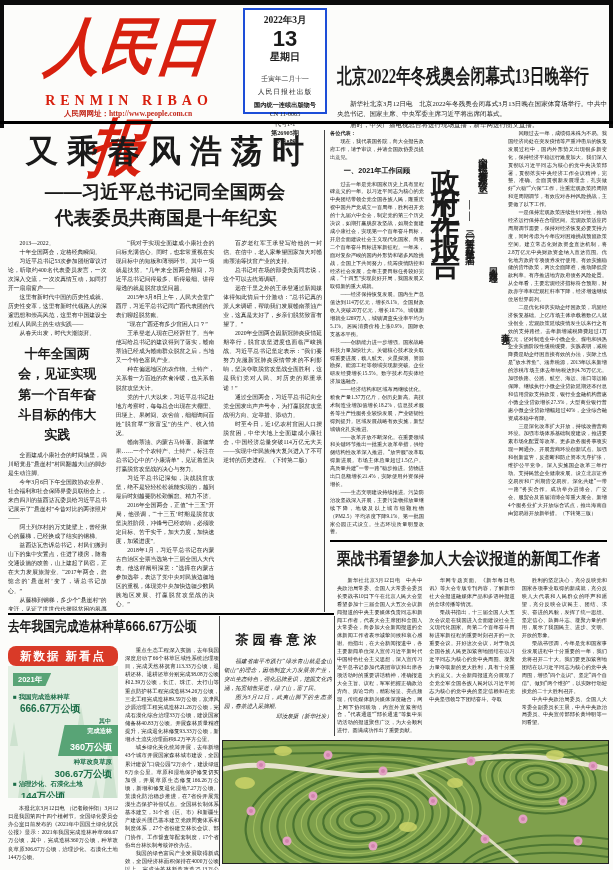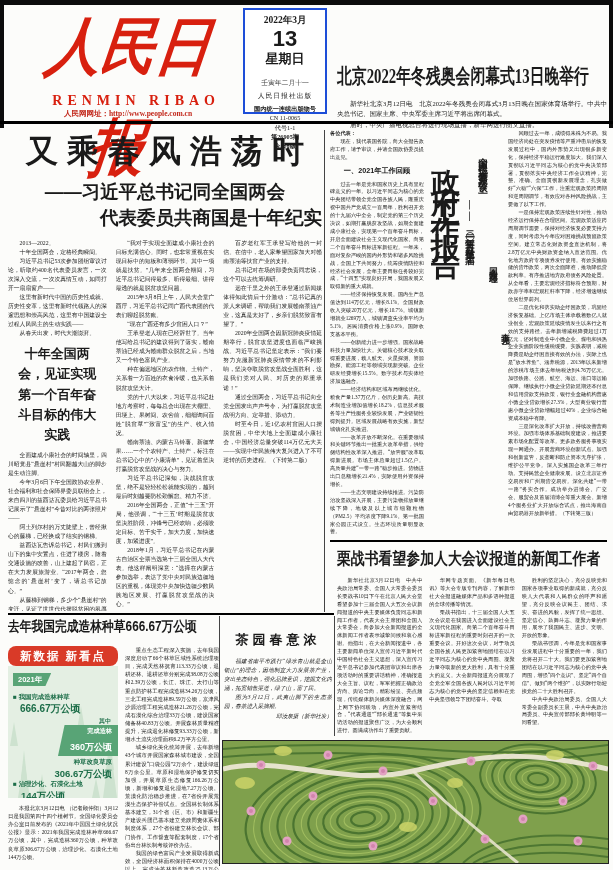--- a/index.html
+++ b/index.html
@@ -9,47 +9,47 @@
   p{margin:0;}
   
   .frame-top{left:0;top:0;width:613px;height:5px;background:#0c0c0c;}
   .frame-left{left:0;top:0;width:4px;height:128px;background:#0c0c0c;}
   .frame-right{right:0;top:0;width:4px;height:128px;background:#0c0c0c;}
   .rule-main{left:0;top:121px;width:613px;height:3px;background:#000;}
   
   .logo{left:18px;top:2px;width:222px;height:90px;color:#d8200f;font-weight:900;font-style:italic;
         font-size:56px;line-height:90px;text-align:center;letter-spacing:0px;
         transform:skewX(-7deg) scale(0.98,1.12);transform-origin:center;}
-  .logo-latin{left:38px;top:93px;width:182px;text-align:right;color:#d8200f;font-weight:bold;
+  .logo-latin{left:38px;top:93px;width:182px;text-align:center;color:#d8200f;font-weight:bold;
         font-size:14px;letter-spacing:5px;font-family:"Liberation Serif",serif;}
   .logo-url{left:28px;top:109px;width:200px;text-align:center;color:#c2271a;font-weight:bold;font-size:7.5px;}
   .datebox{left:243px;top:8px;width:84px;height:106px;border:2px solid #1d4ed8;background:#fff;
         text-align:center;padding-top:4px;box-sizing:border-box;}
   .db-ym{font-size:9.5px;font-weight:bold;}
   .db-day{font-size:22px;font-weight:bold;line-height:1.05;font-family:"Liberation Sans",sans-serif;}
-  .db-wd{font-size:13px;font-weight:bold;margin-bottom:10px;}
+  .db-wd{font-size:10px;font-weight:bold;margin-bottom:10px;}
   .db-lunar{font-size:6.8px;color:#444;margin-bottom:3px;}
   .db-pub{font-size:6.8px;margin-bottom:3px;letter-spacing:1px;}
   .db-s{font-size:6.2px;line-height:1.5;}
   .db-s.b{font-weight:bold;}
   
   .topstory{left:337px;top:14px;width:270px;margin-top:48px;}
   .ts-h1{font-size:19px;font-weight:900;white-space:nowrap;width:346px;
          transform:scaleX(0.78) scaleY(1.08);transform-origin:left top;letter-spacing:0;}
   .ts-h2{margin-top:9px;font-size:16px;font-weight:900;text-align:center;letter-spacing:3px;
          font-family:"Liberation Sans",sans-serif;}
   .ts-body{margin-top:11px;font-size:6.5px;line-height:1.6;text-align:justify;}
   .ts-body p{text-indent:2em;}
   
   .lead{left:8px;top:130px;width:314px;height:482px;overflow:hidden;}
   .lead-h1{font-size:32px;font-weight:900;text-align:center;letter-spacing:9px;
            padding-left:9px;font-family:"Liberation Sans",sans-serif;}
   .lead-sub1{margin-top:5px;font-size:18.5px;font-weight:900;text-align:center;
            font-family:"Liberation Sans",sans-serif;}
-  .lead-sub2{margin-top:1px;font-size:18.5px;font-weight:900;text-align:right;padding-left:2px;
+  .lead-sub2{margin-top:1px;font-size:18.5px;font-weight:900;text-align:center;padding-left:2px;
            font-family:"Liberation Sans",sans-serif;}
   .lead-cols{margin-top:9px;display:flex;gap:9px;height:372px;overflow:hidden;}
   .lead-cols .col{flex:1;font-size:5.8px;line-height:1.56;text-align:justify;overflow:hidden;}
   .col p{text-indent:2em;}
   .sect-head{font-weight:bold;text-align:center;font-size:13px;line-height:1.55;margin:6px 6px;
            font-family:"Liberation Sans",sans-serif;}
   .vline{background:#444;}
   .v1{left:324px;top:130px;width:1px;height:482px;}
   .v2{left:219px;top:616px;width:1px;height:250px;}
   .v3{left:334px;top:616px;width:1px;height:120px;}

